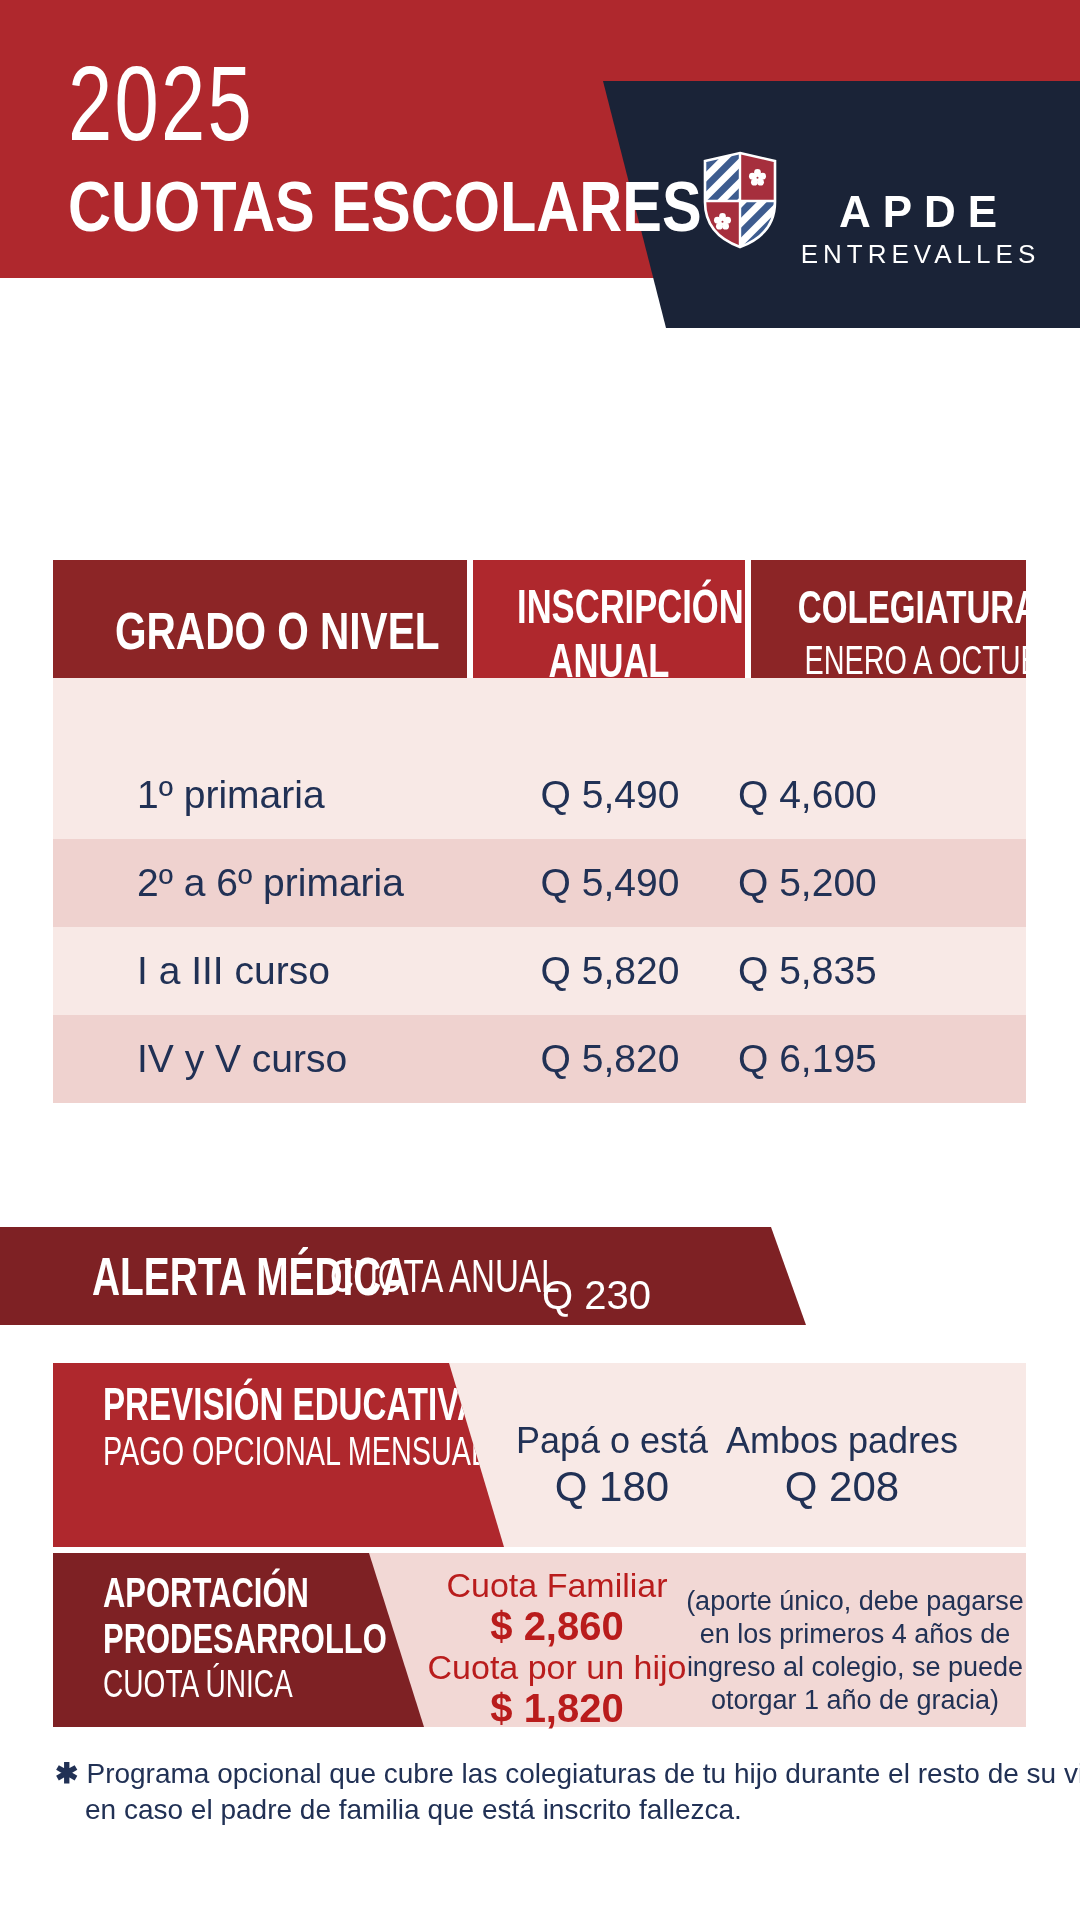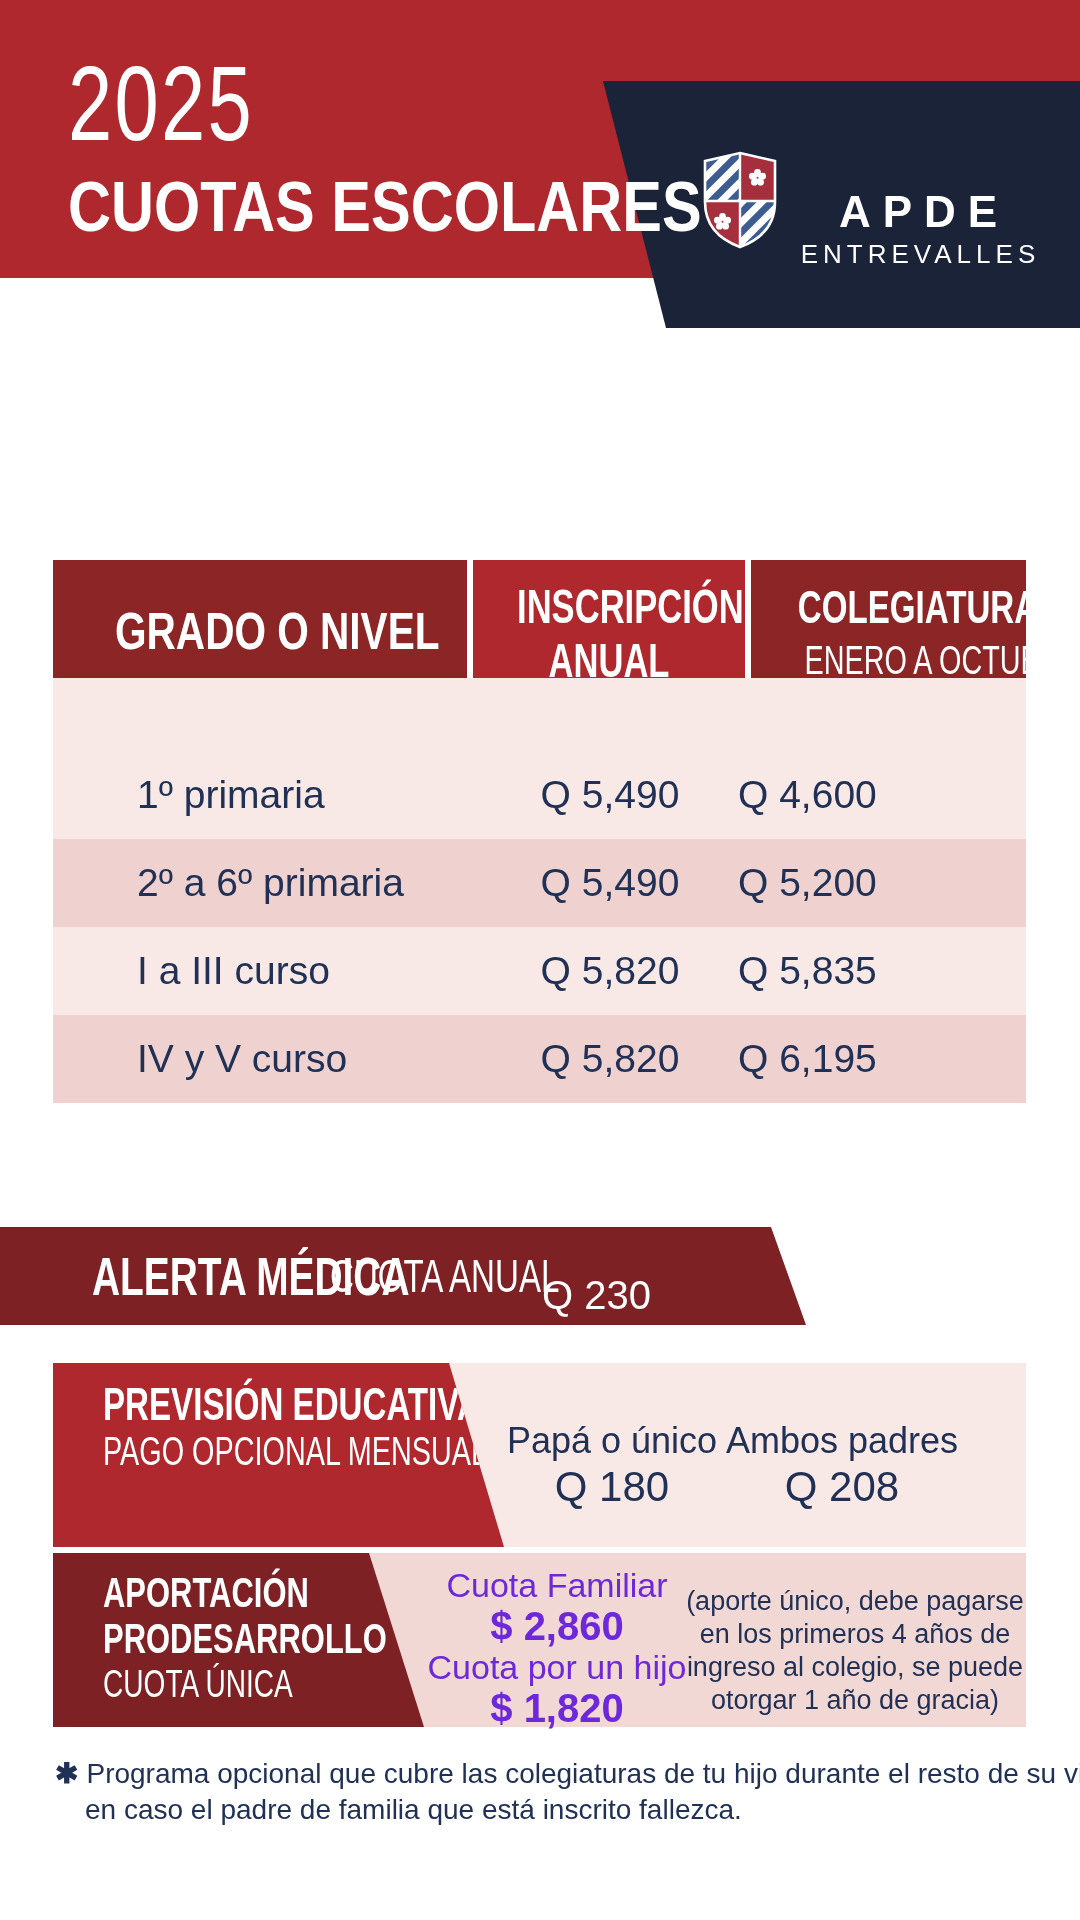--- a/index.html
+++ b/index.html
@@ -64,21 +64,21 @@
   .prev-opt .lbl{display:block;font-size:36px;line-height:42px;}
   .prev-opt .amt{display:block;font-size:42px;line-height:50px;}
   .opt1{left:462px;} .opt2{left:692px;}
 
   
   .apo-panel{left:53px;top:1553px;width:973px;height:174px;background:#F2D8D5;}
   .apo-block{left:53px;top:1553px;width:371px;height:174px;background:#7E2124;color:#fff;
     clip-path:polygon(0 0,316px 0,371px 174px,0 174px);box-sizing:border-box;padding:16px 0 0 50px;}
   .apo-t1{display:block;font-weight:700;font-size:43px;line-height:46px;}
   .apo-t2{display:block;font-weight:400;font-size:39px;line-height:46px;}
-  .apo-fees{left:407px;top:1565px;width:300px;text-align:center;color:#6d28d9;}
+  .apo-fees{left:407px;top:1565px;width:300px;text-align:center;color:#b91c1c;}
   .apo-fees .lbl{display:block;font-size:34px;line-height:40px;}
   .apo-fees .amt{display:block;font-weight:700;font-size:40px;line-height:42px;}
   .apo-note{left:665px;top:1585px;width:380px;text-align:center;color:#213155;font-size:27px;line-height:33px;}
   .apo-note span{display:block;}
 
   
   .footnote{left:55px;top:1756px;width:1010px;color:#213155;font-size:28px;line-height:36px;}
   .fn-line1{white-space:nowrap;}
   .fn-star{font-weight:700;margin-right:8px;}
   .fn-line2{padding-left:30px;white-space:nowrap;}
@@ -203,21 +203,21 @@
     <span class="alerta-sub"><span class="cond">CUOTA ANUAL</span></span>
     <span class="alerta-amount">Q 230</span>
   </div>
 
   <div class="abs prev-panel"></div>
   <div class="abs prev-block">
     <span class="prev-t1"><span class="cond">PREVISIÓN EDUCATIVA*</span></span>
     <span class="prev-t2"><span class="cond">PAGO OPCIONAL MENSUAL</span></span>
   </div>
   <div class="abs prev-opt opt1">
-    <span class="lbl">Papá o único</span>
+    <span class="lbl">Papá o está</span>
     <span class="amt">Q 180</span>
   </div>
   <div class="abs prev-opt opt2">
     <span class="lbl">Ambos padres</span>
     <span class="amt">Q 208</span>
   </div>
 
   <div class="abs apo-panel"></div>
   <div class="abs apo-block">
     <span class="apo-t1"><span class="cond">APORTACIÓN</span></span>

